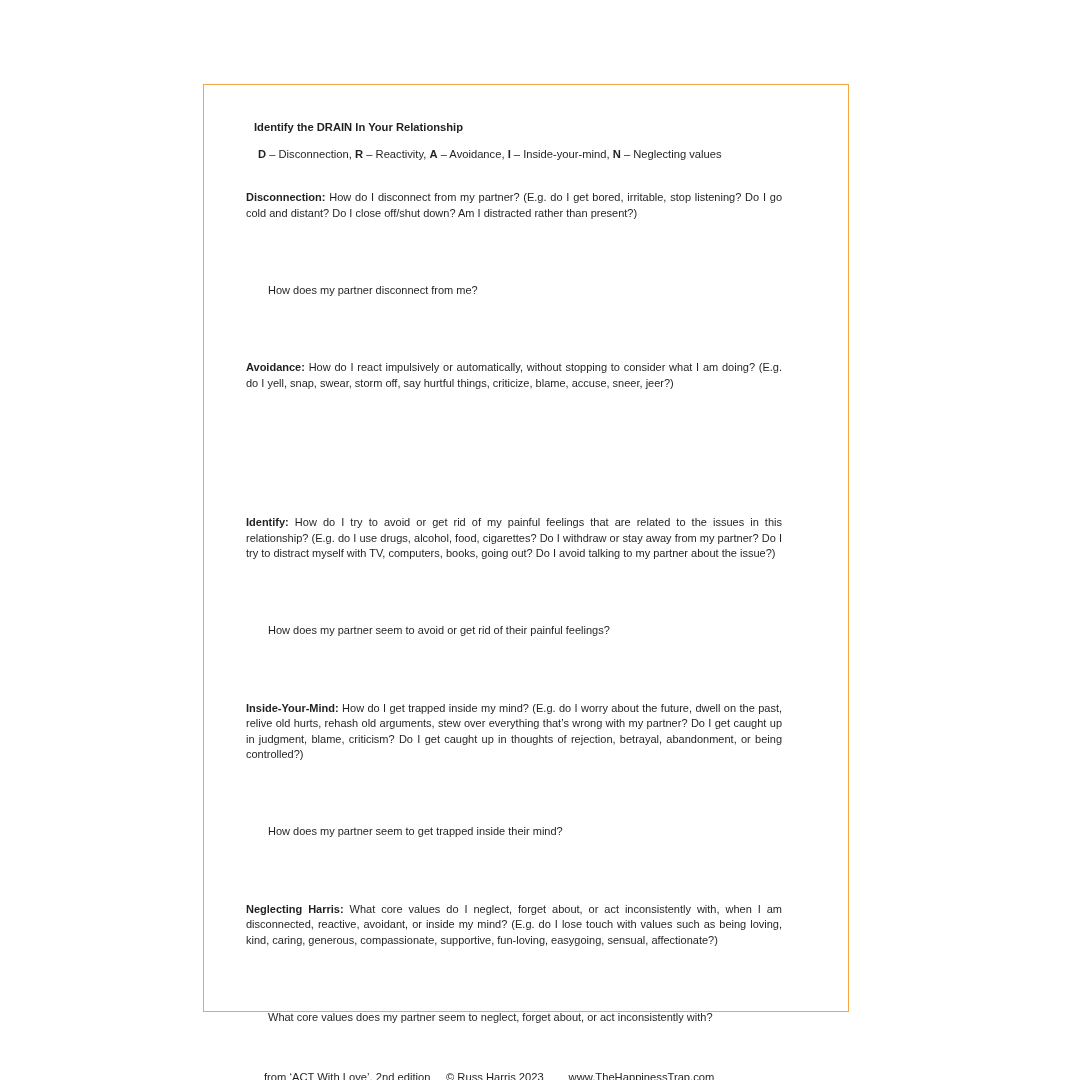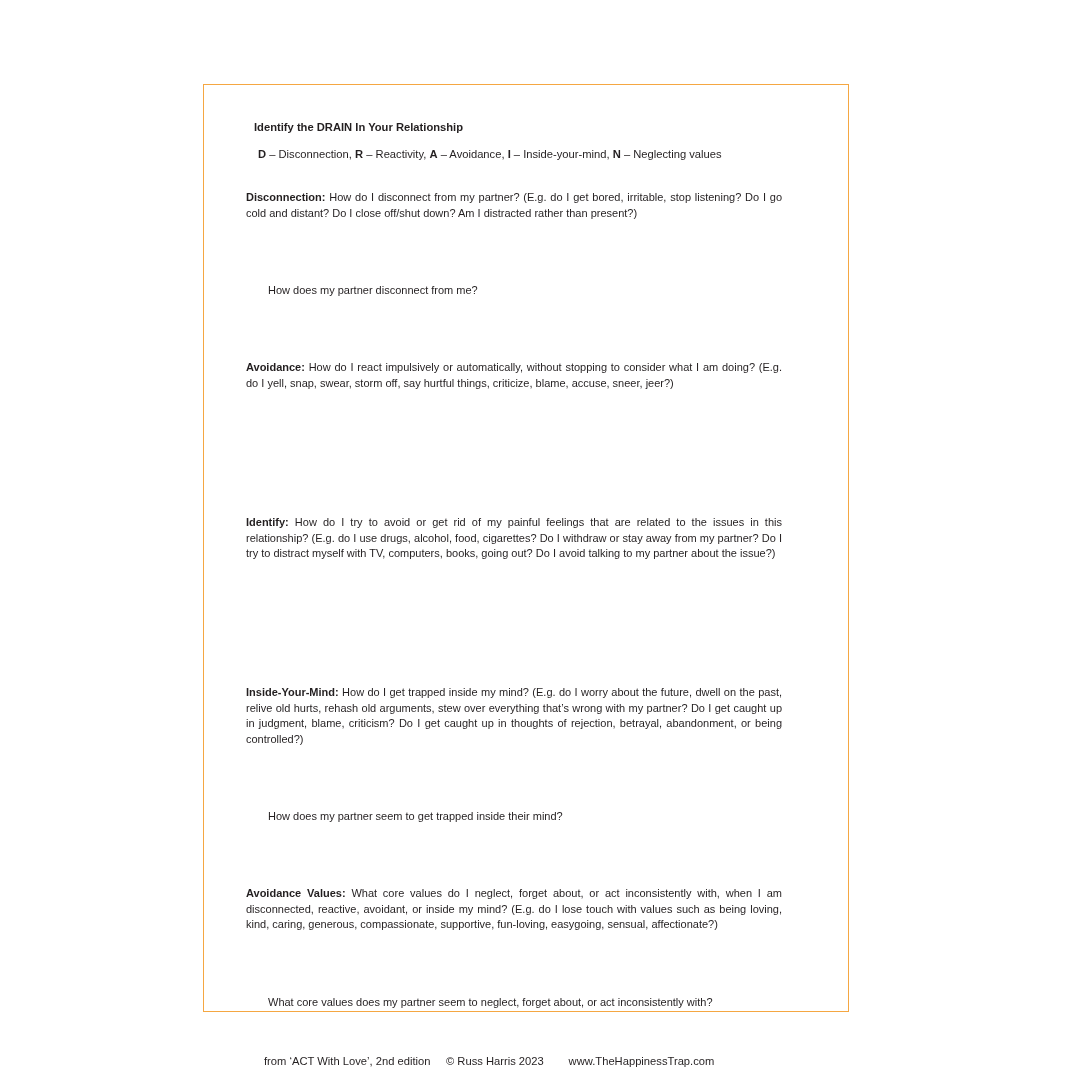--- a/index.html
+++ b/index.html
@@ -101,27 +101,28 @@
     <div class="sp-q"></div>
     <p class="blk question">How does my partner disconnect from me?</p>
     <div class="sp-p"></div>
 
     <p class="blk prompt"><b>Avoidance:</b><span> How do I react impulsively or automatically, without stopping to consider what I am doing? (E.g. do I yell, snap, swear, storm off, say hurtful things, criticize, blame, accuse, sneer, jeer?)</span></p>
     <div class="sp-q"></div>
     <div class="sp-p"></div>
 
     <p class="blk prompt"><b>Identify:</b><span> How do I try to avoid or get rid of my painful feelings that are related to the issues in this relationship? (E.g. do I use drugs, alcohol, food, cigarettes? Do I withdraw or stay away from my partner? Do I try to distract myself with TV, computers, books, going out? Do I avoid talking to my partner about the issue?)</span></p>
     <div class="sp-q"></div>
+    <p class="blk question">How does my partner seem to avoid or get rid of their painful feelings?</p>
     <div class="sp-p"></div>
 
     <p class="blk prompt"><b>Inside-Your-Mind:</b><span> How do I get trapped inside my mind? (E.g. do I worry about the future, dwell on the past, relive old hurts, rehash old arguments, stew over everything that’s wrong with my partner? Do I get caught up in judgment, blame, criticism? Do I get caught up in thoughts of rejection, betrayal, abandonment, or being controlled?)</span></p>
     <div class="sp-q"></div>
     <p class="blk question">How does my partner seem to get trapped inside their mind?</p>
     <div class="sp-p"></div>
 
-    <p class="blk prompt"><b>Avoidance Values:</b><span> What core values do I neglect, forget about, or act inconsistently with, when I am disconnected, reactive, avoidant, or inside my mind? (E.g. do I lose touch with values such as being loving, kind, caring, generous, compassionate, supportive, fun-loving, easygoing, sensual, affectionate?)</span></p>
+    <p class="blk prompt"><b>Neglecting Harris:</b><span> What core values do I neglect, forget about, or act inconsistently with, when I am disconnected, reactive, avoidant, or inside my mind? (E.g. do I lose touch with values such as being loving, kind, caring, generous, compassionate, supportive, fun-loving, easygoing, sensual, affectionate?)</span></p>
     <div class="sp-q"></div>
     <p class="blk question">What core values does my partner seem to neglect, forget about, or act inconsistently with?</p>
 
     <p id="footer">from ‘ACT With Love’, 2nd edition     © Russ Harris 2023        www.TheHappinessTrap.com</p>
 
   </div>
 </div>
 
 </body></html>

